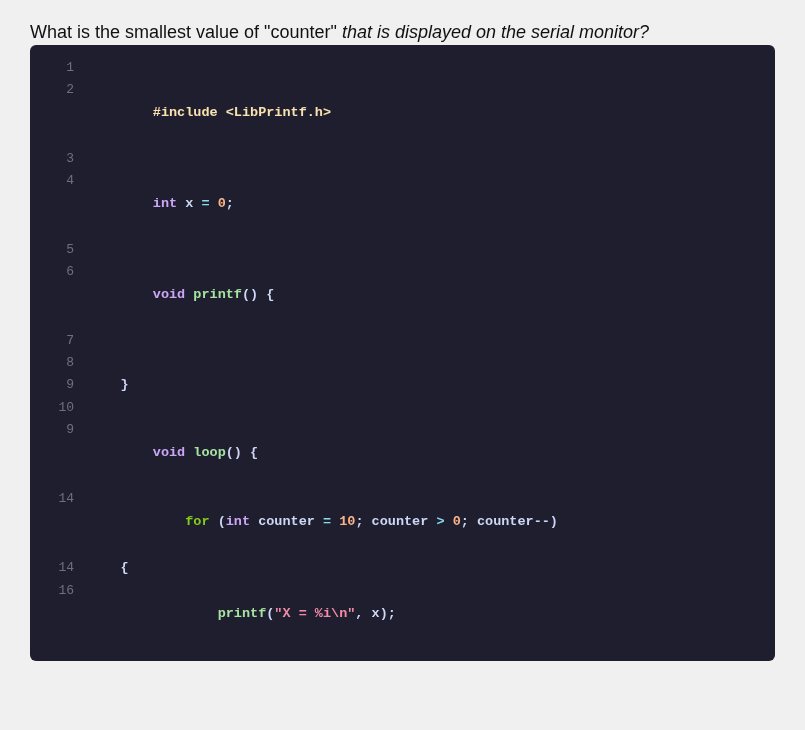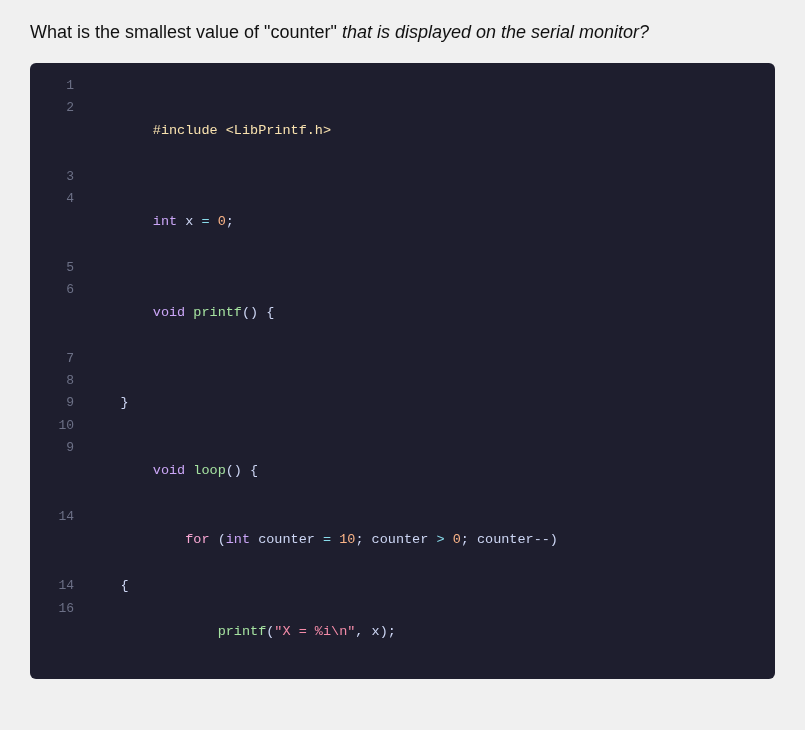--- a/index.html
+++ b/index.html
@@ -13,21 +13,20 @@
       font-family: Arial, sans-serif;
       width: 805px;
       min-height: 730px;
       padding: 20px 30px;
     }
 
     .question-text {
       font-size: 18px;
       font-weight: normal;
       color: #111;
-      margin-bottom: 18px;
       line-height: 1.4;
     }
 
     .question-text em {
       font-style: italic;
     }
 
     .code-block {
       background-color: #1e1e2e;
       border-radius: 6px;
@@ -49,24 +48,25 @@
       width: 28px;
       min-width: 28px;
       text-align: right;
       margin-right: 14px;
       user-select: none;
       font-size: 13px;
     }
 
     .code-content {
       white-space: pre;
+      font-weight: bold;
     }
 
     
-    .kw { color: #f9a8d4; } 
+    .kw { color: #84cc16; } 
     .fn { color: #a6e3a1; } 
     .type { color: #cba6f7; } 
     .num { color: #fab387; } 
     .str { color: #f38ba8; } 
     .op { color: #89dceb; } 
     .plain { color: #cdd6f4; }
     .include-color { color: #f9e2af; }
   </style>
 </head>
 <body>

